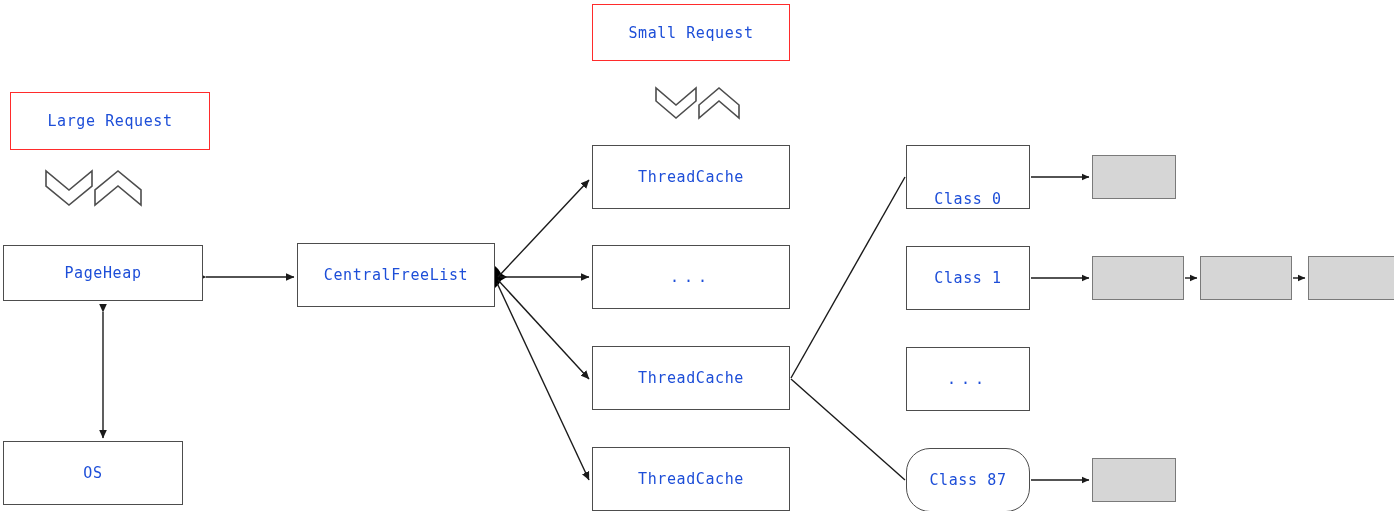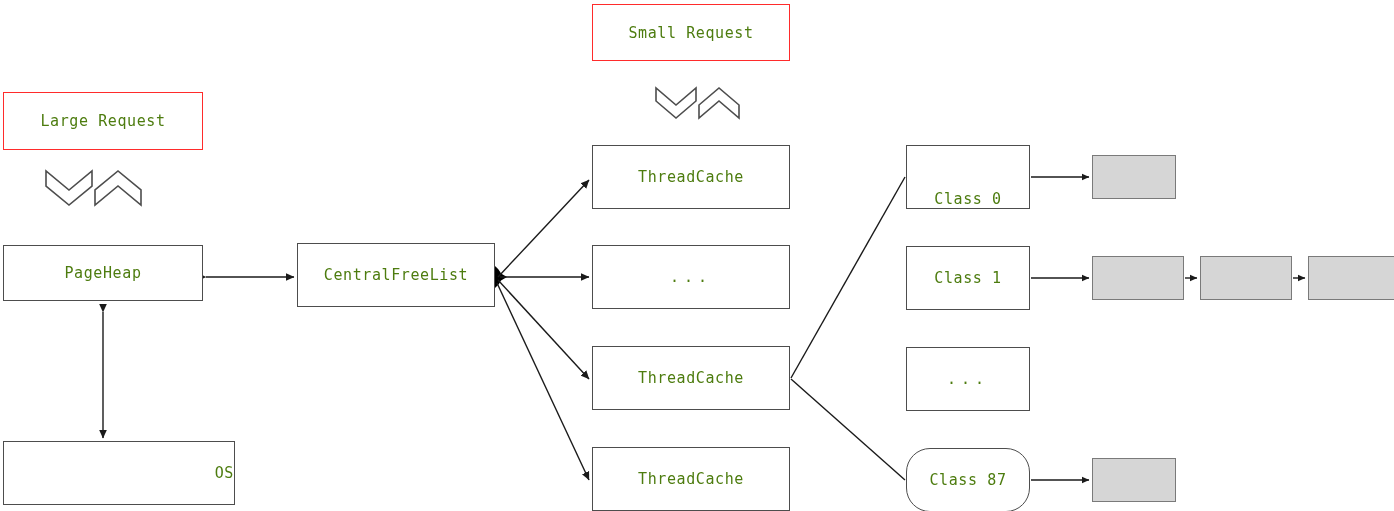--- a/index.html
+++ b/index.html
@@ -20,21 +20,21 @@
   .node {
     position: absolute;
     box-sizing: border-box;
     display: flex;
     align-items: center;
     justify-content: center;
     background: #ffffff;
     border: 1.6px solid #4d4d4d;
     font-family: "DejaVu Sans Mono", "Liberation Mono", monospace;
     font-size: 15px;
-    color: #4d7c0f;
+    color: #1d4ed8;
     letter-spacing: 0.6px;
     white-space: nowrap;
   }
   .node.request {
     border: 1.6px solid #ff2b2b;
   }
   .node.block {
     background: #d6d6d6;
     border: 1.6px solid #7a7a7a;
   }
@@ -140,29 +140,29 @@
     </g>
 
     <g>
       <path class="chev" d="M656,88 L656,101 L676,118 L696,101 L696,88 L676,105 z"></path>
     </g>
     <g>
       <path class="chev" d="M699,118 L699,105 L719,88 L739,105 L739,118 L719,101 z"></path>
     </g>
   </svg>
 
-  <div class="node request" style="left:3px; top:92px; width:200px; height:58px;">
+  <div class="node request" style="left:10px; top:92px; width:200px; height:58px;">
     <span>Large Request</span>
   </div>
 
   <div class="node" style="left:3px; top:245px; width:200px; height:56px;">
     <span>PageHeap</span>
   </div>
 
-  <div class="node" style="left:3px; top:441px; width:232px; height:64px;justify-content:flex-end;">
+  <div class="node" style="left:3px; top:441px; width:180px; height:64px;">
     <span>OS</span>
   </div>
 
   <div class="node" style="left:297px; top:243px; width:198px; height:64px;">
     <span>CentralFreeList</span>
   </div>
 
   <div class="node request" style="left:592px; top:4px; width:198px; height:57px;">
     <span>Small Request</span>
   </div>

